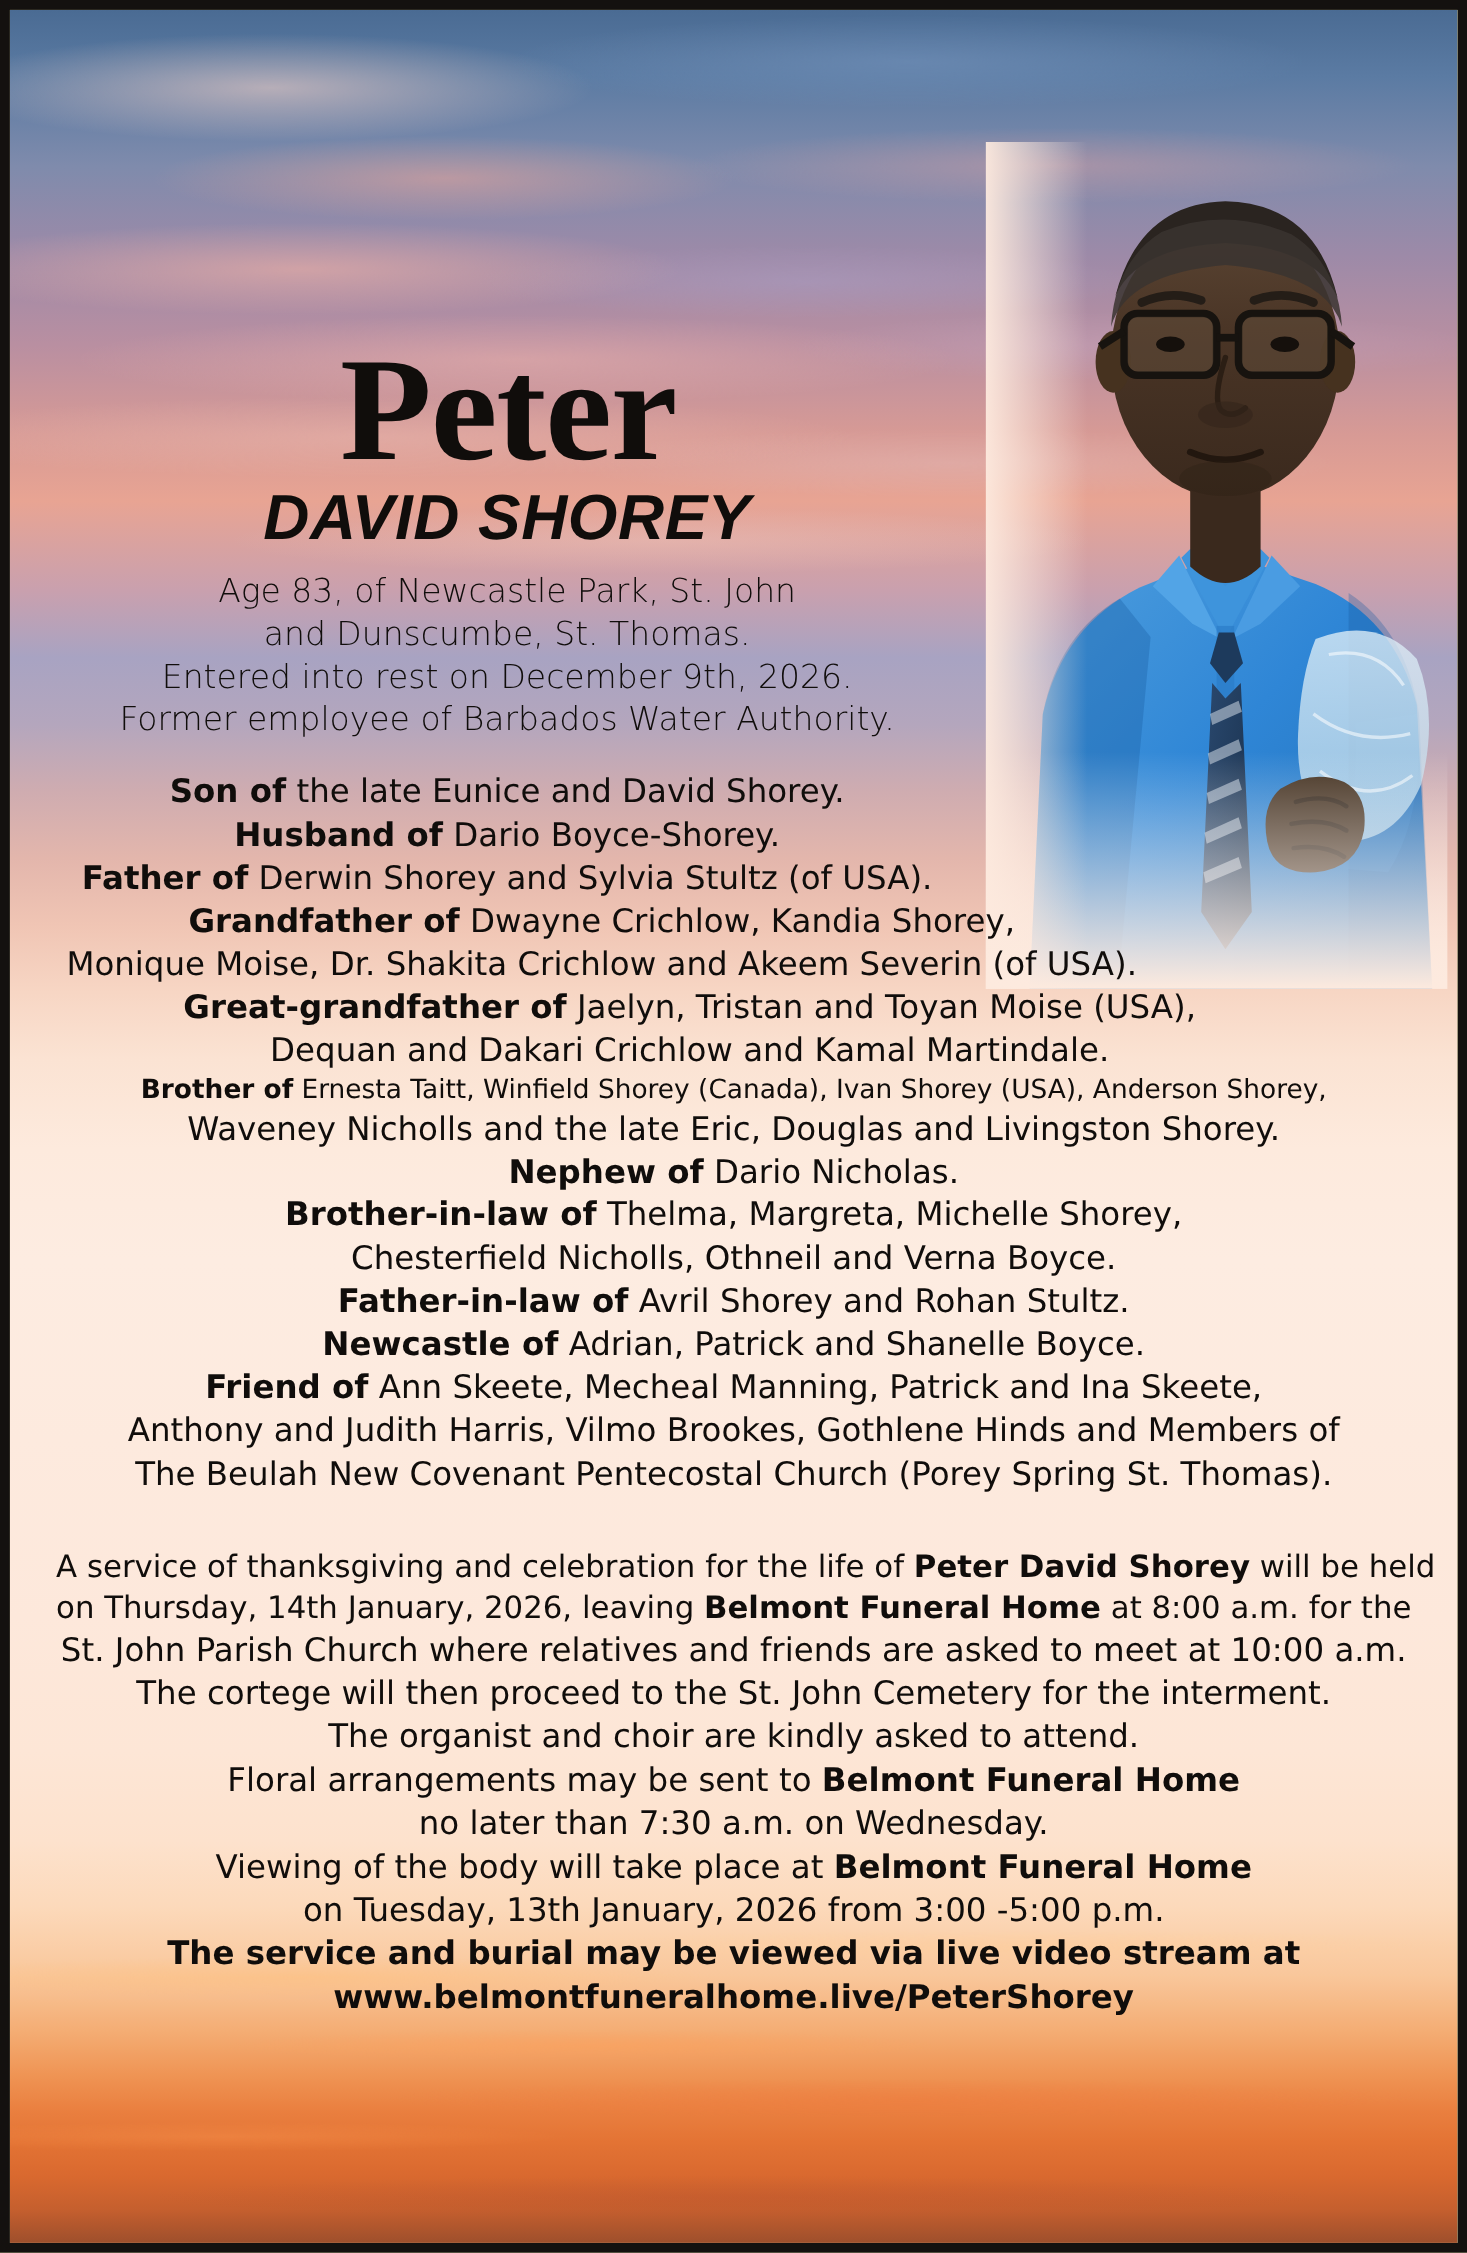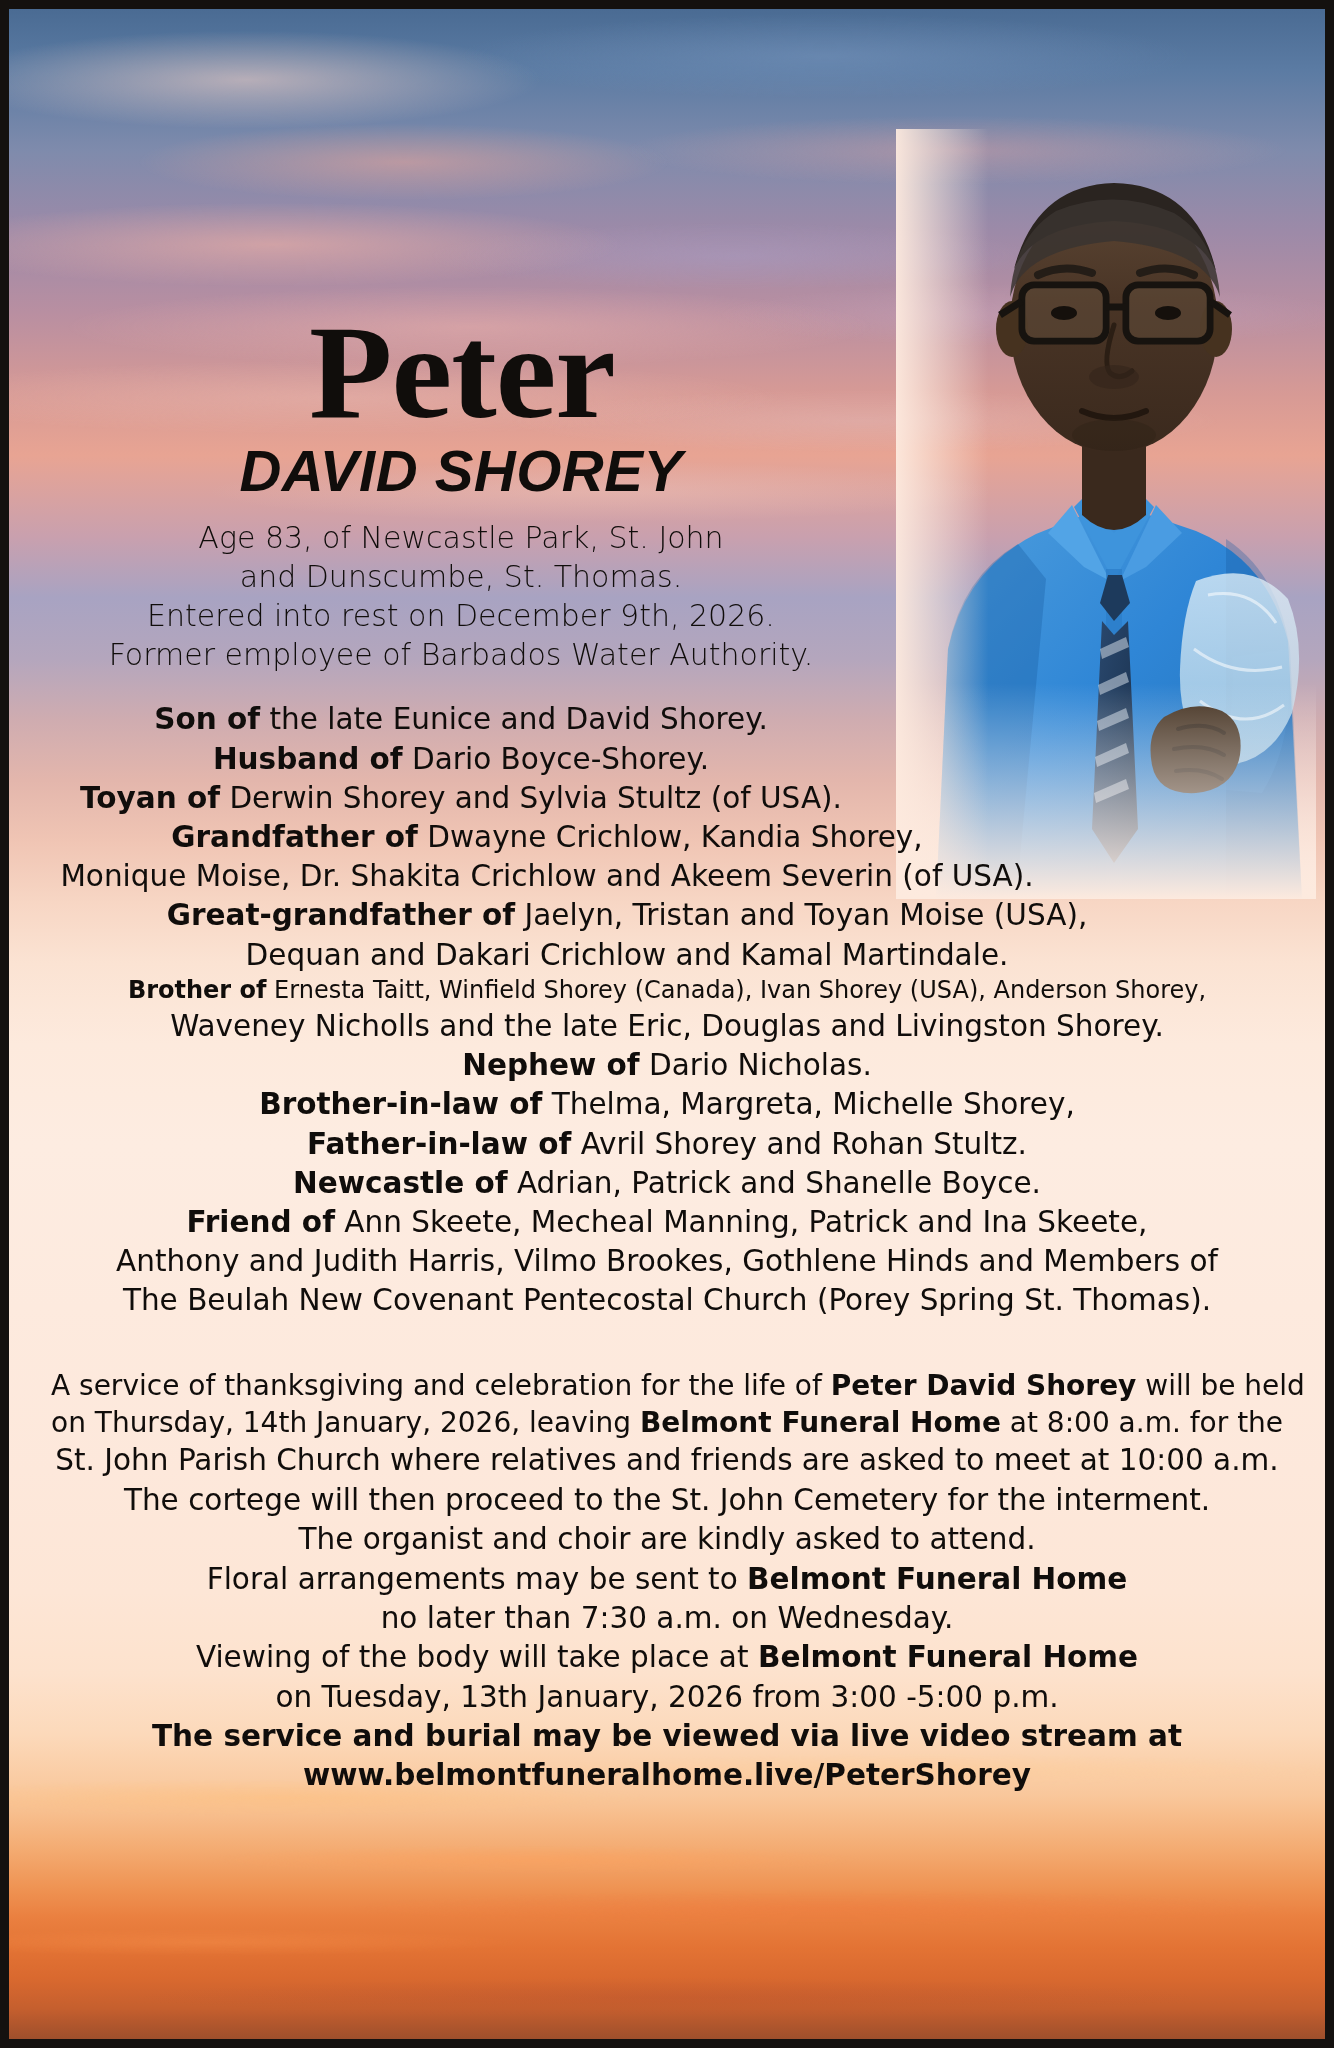--- a/index.html
+++ b/index.html
@@ -282,29 +282,30 @@
     <div class="bio" id="bio-block">
         <div>Age 83, of Newcastle Park, St. John</div>
         <div>and Dunscumbe, St. Thomas.</div>
         <div>Entered into rest on December 9th, 2026.</div>
         <div>Former employee of Barbados Water Authority.</div>
       </div>
 
     <div class="relations" id="relations-block">
         <div class="rel shift"><b>Son of</b><span> the late Eunice and David Shorey.</span></div>
         <div class="rel shift"><b>Husband of</b><span> Dario Boyce-Shorey.</span></div>
-        <div class="rel shift"><b>Toyan of</b><span> Derwin Shorey and Sylvia Stultz (of USA).</span></div>
+        <div class="rel shift"><b>Father of</b><span> Derwin Shorey and Sylvia Stultz (of USA).</span></div>
         <div class="rel shift2"><b>Grandfather of</b><span> Dwayne Crichlow, Kandia Shorey,</span></div>
         <div class="rel shift2"><span>Monique Moise, Dr. Shakita Crichlow and Akeem Severin (of USA).</span></div>
         <div class="rel shift3"><b>Great-grandfather of</b><span> Jaelyn, Tristan and Toyan Moise (USA),</span></div>
         <div class="rel shift3"><span>Dequan and Dakari Crichlow and Kamal Martindale.</span></div>
         <div class="rel " style="font-size: 24px;"><b>Brother of</b><span> Ernesta Taitt, Winfield Shorey (Canada), Ivan Shorey (USA), Anderson Shorey,</span></div>
         <div class="rel "><span>Waveney Nicholls and the late Eric, Douglas and Livingston Shorey.</span></div>
         <div class="rel "><b>Nephew of</b><span> Dario Nicholas.</span></div>
         <div class="rel "><b>Brother-in-law of</b><span> Thelma, Margreta, Michelle Shorey,</span></div>
+        <div class="rel "><span>Chesterfield Nicholls, Othneil and Verna Boyce.</span></div>
         <div class="rel "><b>Father-in-law of</b><span> Avril Shorey and Rohan Stultz.</span></div>
         <div class="rel "><b>Newcastle of</b><span> Adrian, Patrick and Shanelle Boyce.</span></div>
         <div class="rel "><b>Friend of</b><span> Ann Skeete, Mecheal Manning, Patrick and Ina Skeete,</span></div>
         <div class="rel "><span>Anthony and Judith Harris, Vilmo Brookes, Gothlene Hinds and Members of</span></div>
         <div class="rel "><span>The Beulah New Covenant Pentecostal Church (Porey Spring St. Thomas).</span></div>
       </div>
 
     <div class="service" id="service-block">
         <div style="font-size: 28px;"><span>A service of thanksgiving and celebration for the life of </span><b>Peter David Shorey</b><span> will be held</span></div>
         <div style="font-size: 28px;"><span>on Thursday, 14th January, 2026, leaving </span><b>Belmont Funeral Home</b><span> at 8:00 a.m. for the</span></div>

